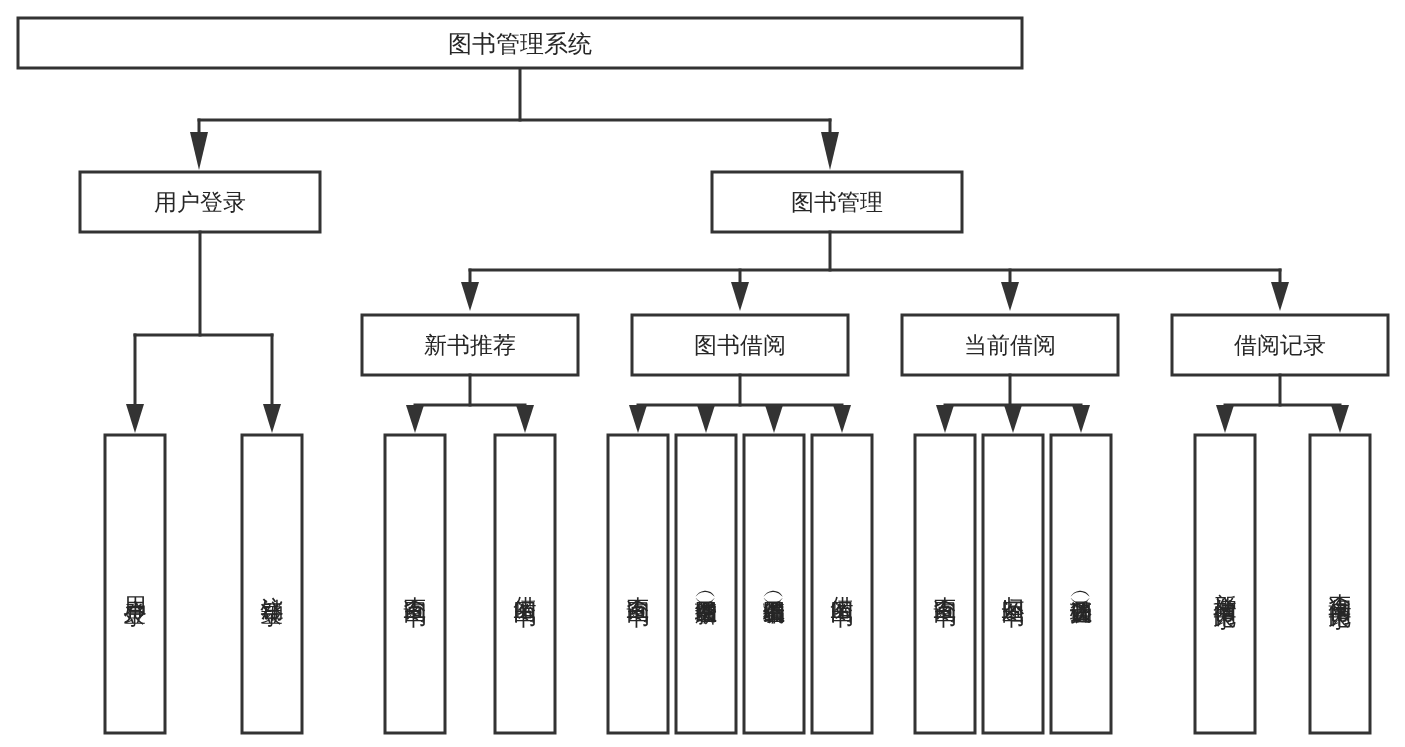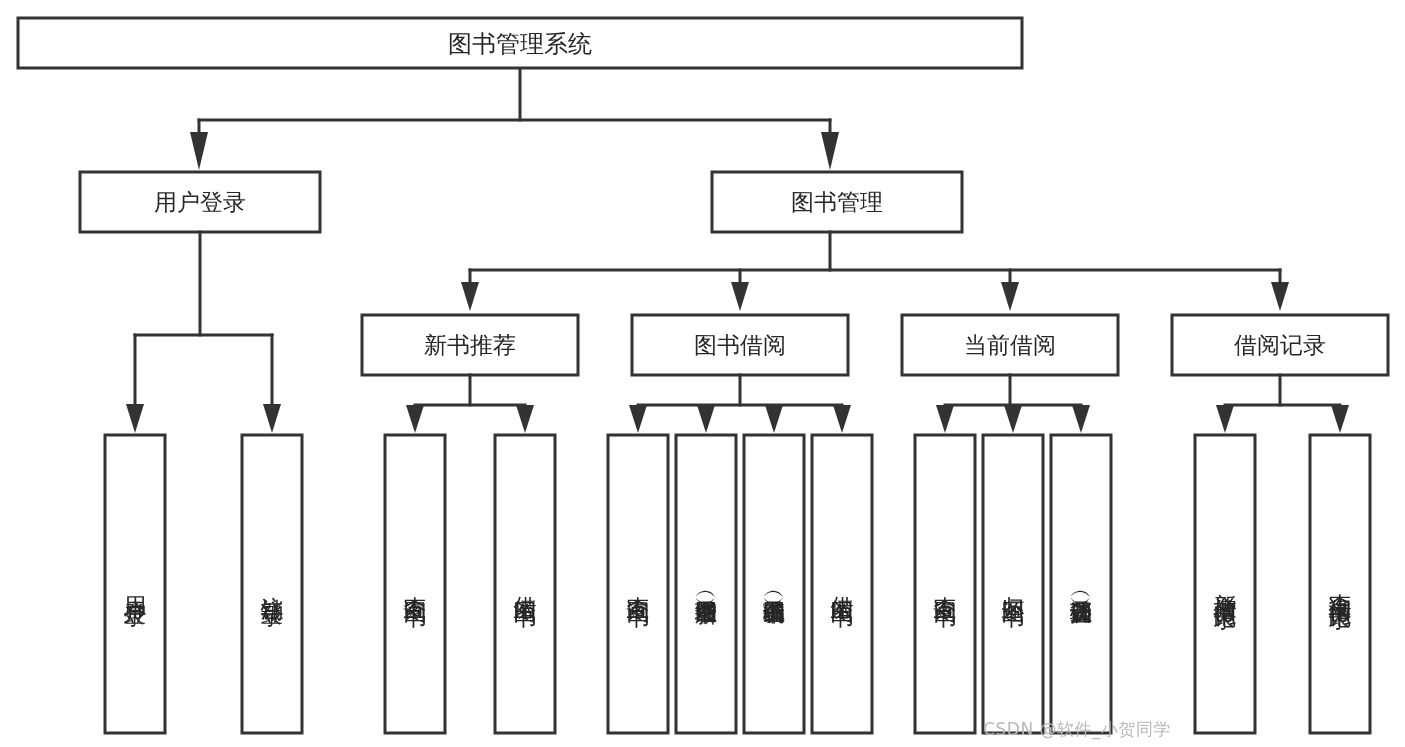--- a/index.html
+++ b/index.html
@@ -189,14 +189,13 @@
   <div class="leaf-label tight" style="left:744px; top:443px; width:60px; height:282px;">编辑图书（管理员）</div>
   <div class="leaf-label" style="left:812px; top:435px; width:60px; height:298px;">借阅图书</div>
 
   <div class="leaf-label" style="left:915px; top:435px; width:60px; height:298px;">查询图书</div>
   <div class="leaf-label" style="left:983px; top:435px; width:60px; height:298px;">归还图书</div>
   <div class="leaf-label tight" style="left:1051px; top:443px; width:60px; height:282px;">确认归还（管理员）</div>
 
   <div class="leaf-label" style="left:1195px; top:435px; width:60px; height:298px;">新增借阅记录</div>
   <div class="leaf-label" style="left:1310px; top:435px; width:60px; height:298px;">查询借阅记录</div>
 
-  <div id="watermark">CSDN @软件_小贺同学</div>
 </div>
 
 </body></html>

